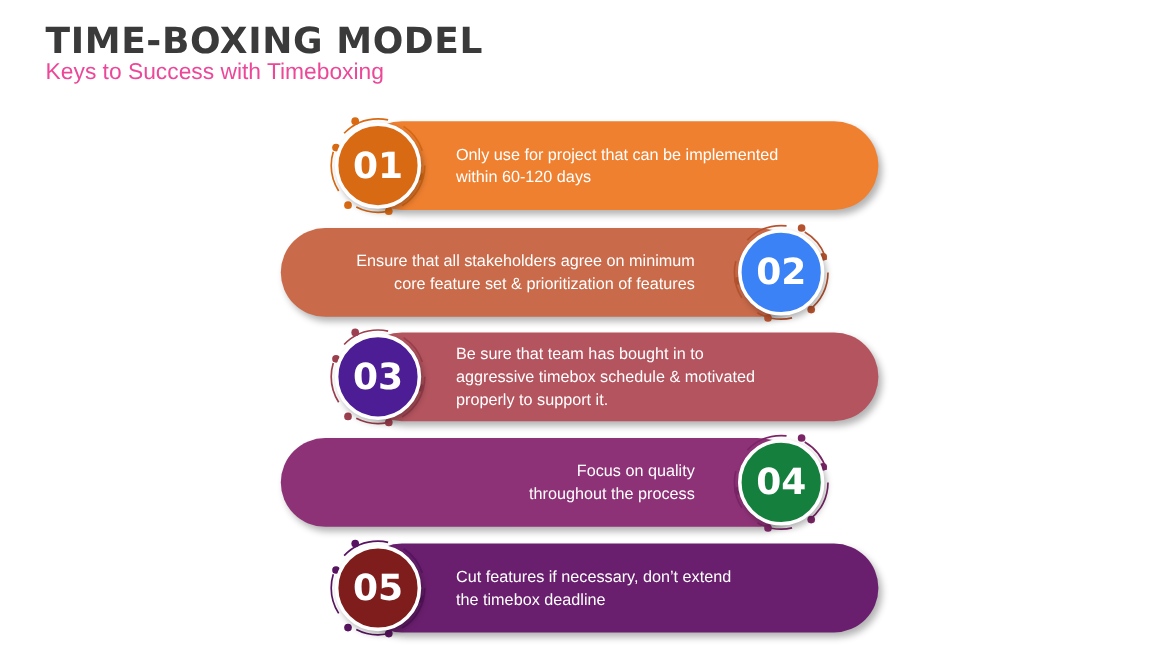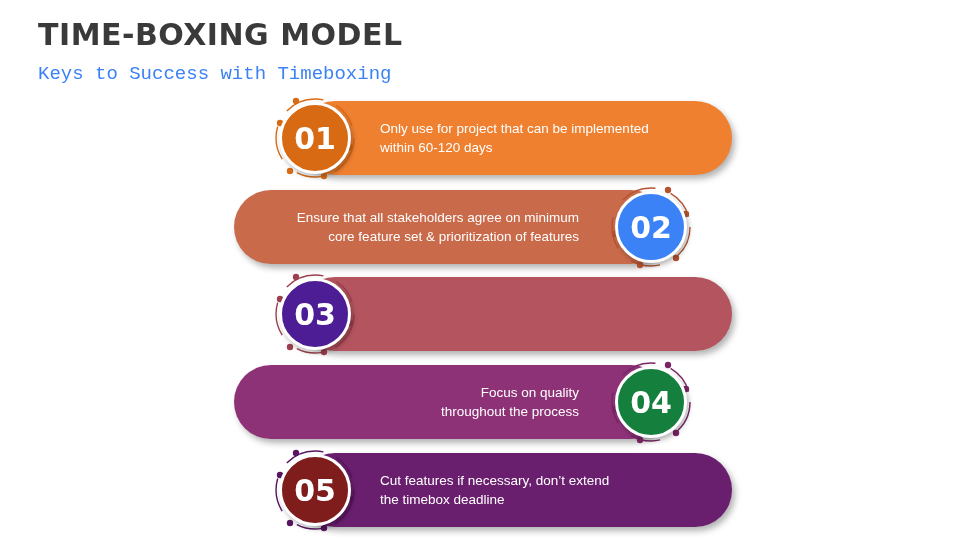--- a/index.html
+++ b/index.html
@@ -27,24 +27,24 @@
     top: 17px;
     font-size: 30px;
     font-weight: bold;
     letter-spacing: 0.5px;
     color: #3a3a3a;
     font-family: "DejaVu Sans", sans-serif;
   }
   #subtitle {
     position: absolute;
     left: 38px;
-    top: 63px;
+    top: 50px;
     font-size: 19px;
-    color: #3b82f6;
-    font-family: Liberation Mono, monospace;
+    color: #ec4899;
+    font-family: Liberation Sans, sans-serif;
   }
 
   .row {
     position: absolute;
     height: 74px;
   }
   .bar {
     position: absolute;
     top: 0;
     height: 74px;
@@ -140,20 +140,25 @@
         <circle cx="68" cy="74" r="3.2" fill="#b5532f"></circle>
       </svg>
       <div class="badge" style="background:#3b82f6;">
         <span>02</span>
       </div>
     </div>
   </div>
 
   <div class="row" style="left:272px; top:277px; width:460px;">
     <div class="bar" style="left:26px; width:434px; background:#b4545f;"></div>
+    <div class="bar-text" style="left:108px; width:310px; text-align:left;">
+      <div>Be sure that team has bought in to</div>
+      <div>aggressive timebox schedule &amp; motivated</div>
+      <div>properly to support it.</div>
+    </div>
     <div class="badge-wrap" style="left:0px;">
       <svg class="dotring" viewBox="0 0 86 86">
         <circle cx="43" cy="43" r="39" fill="none" stroke="#9c3f4e" stroke-width="1.4" stroke-dasharray="40 14 26 20 34 18"></circle>
         <circle cx="8" cy="28" r="3.2" fill="#9c3f4e"></circle>
         <circle cx="24" cy="6" r="3.2" fill="#9c3f4e"></circle>
         <circle cx="78" cy="52" r="3.2" fill="#9c3f4e"></circle>
         <circle cx="52" cy="81" r="3.2" fill="#9c3f4e"></circle>
         <circle cx="18" cy="76" r="3.2" fill="#9c3f4e"></circle>
       </svg>
       <div class="badge" style="background:#4c1d95;">

